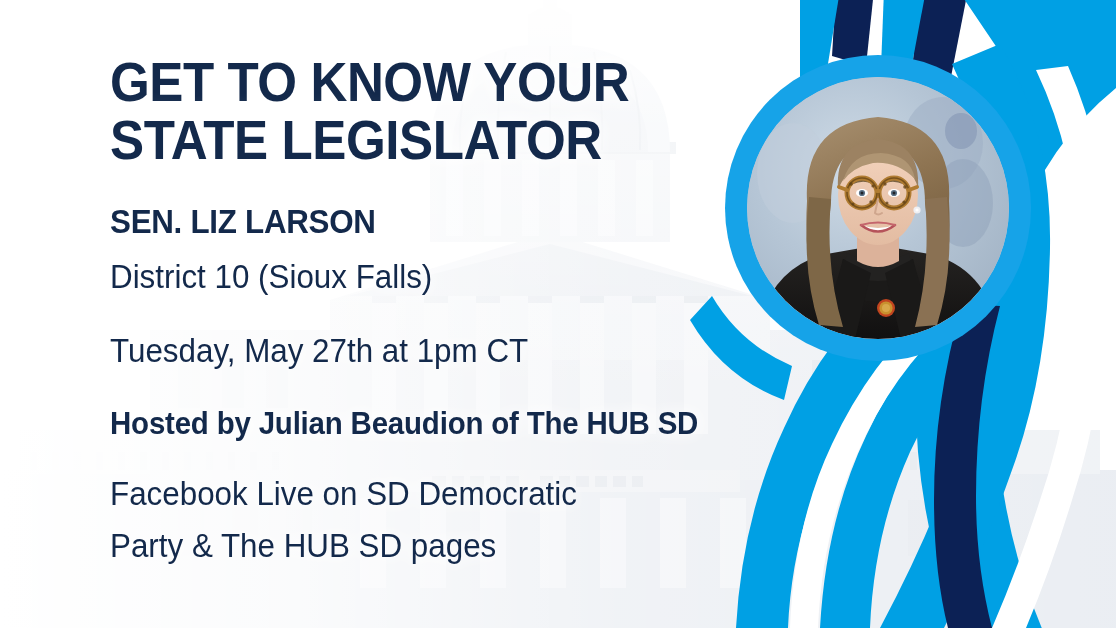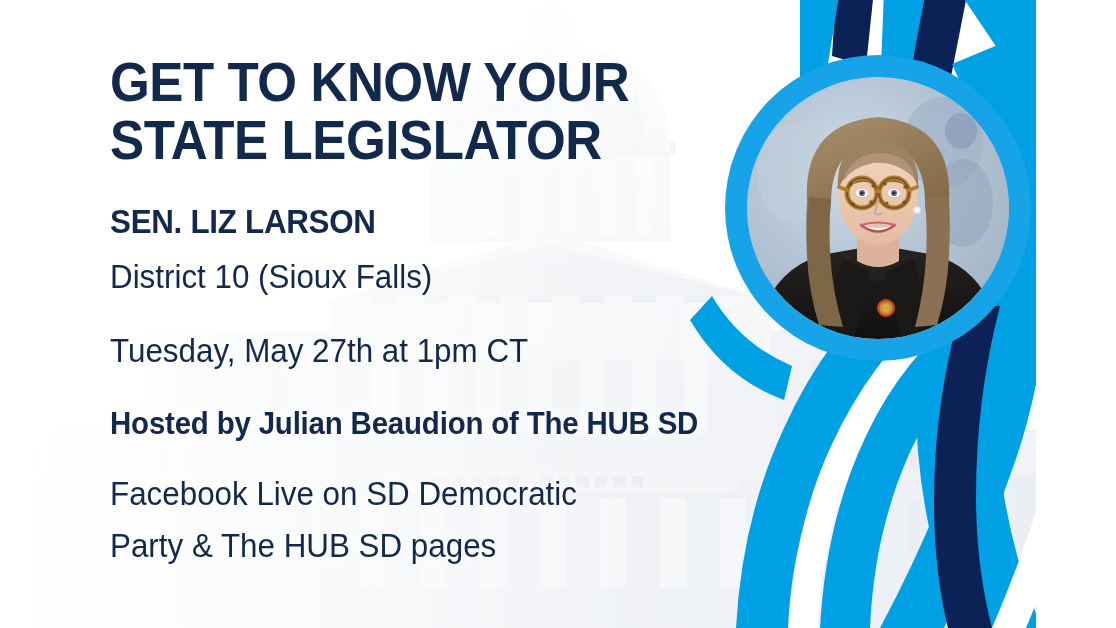--- a/index.html
+++ b/index.html
@@ -6,21 +6,21 @@
 
   html, body {
     width:1116px; height:628px;
     overflow:hidden;
     background:#ffffff;
     font-family:"Liberation Sans", sans-serif;
   }
 
   #poster {
     position:relative;
-    width:1036px; height:628px;
+    width:1116px; height:628px;
     background:#ffffff;
     overflow:hidden;
   }
 
   
   #capitol-watermark {
     position:absolute;
     left:0; top:0;
     width:1116px; height:628px;
     overflow:hidden;

